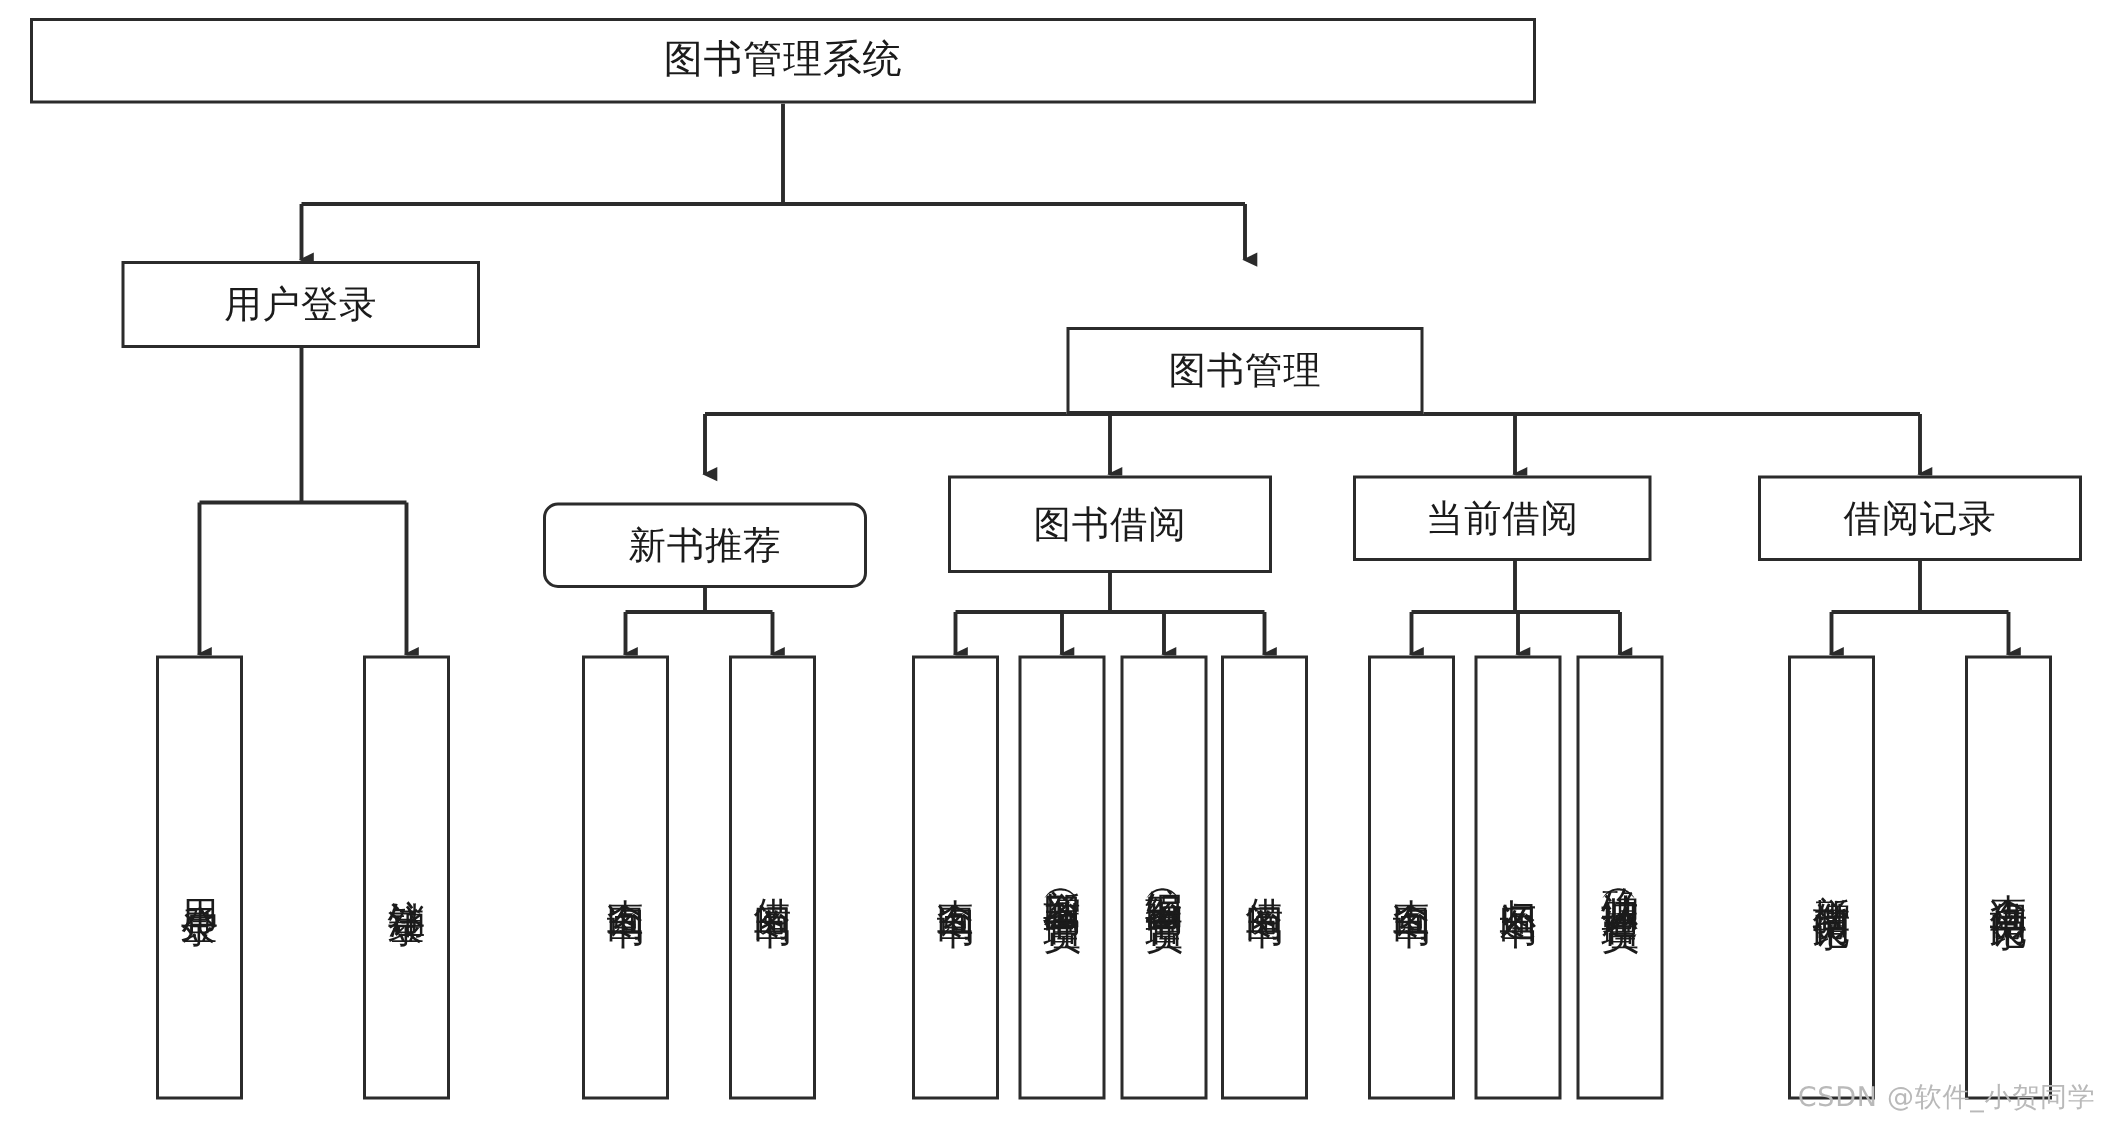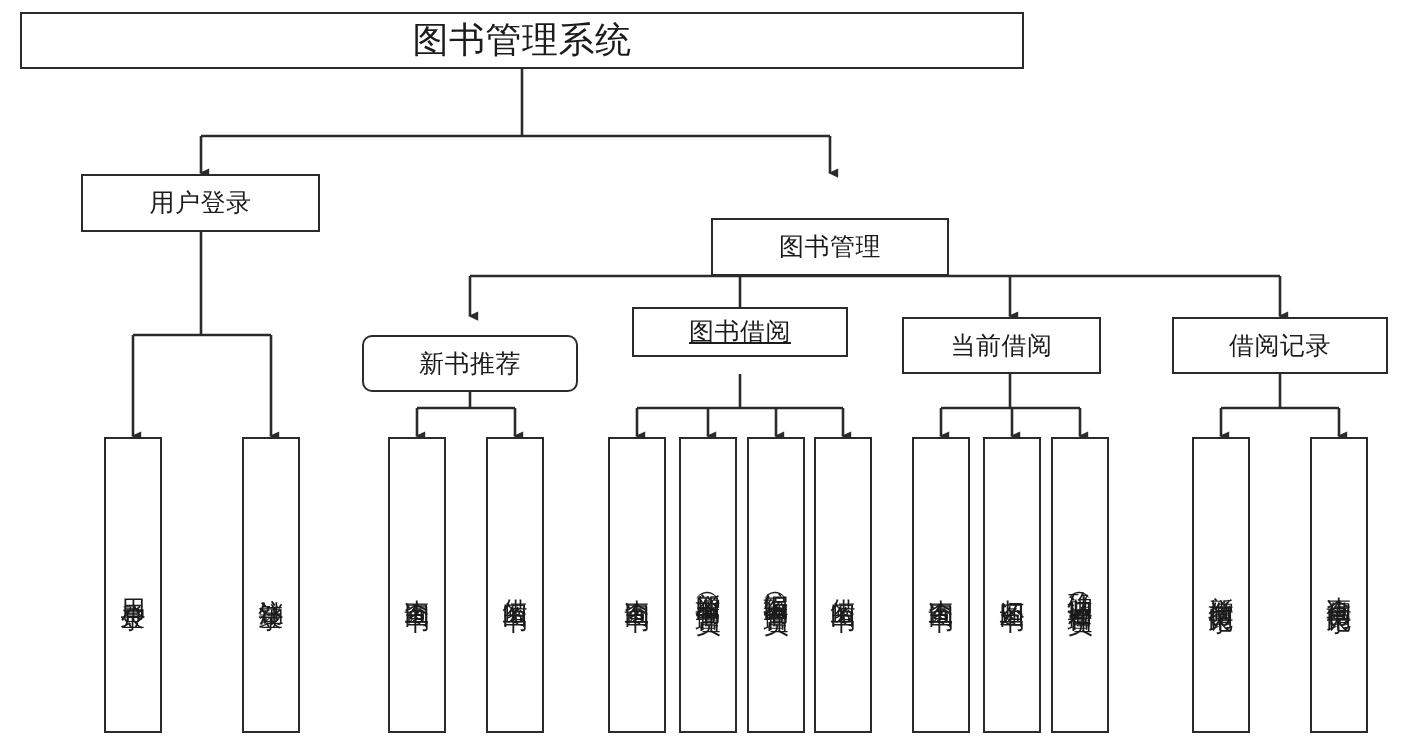--- a/index.html
+++ b/index.html
@@ -42,21 +42,21 @@
     text-align: center;
     line-height: 1.02;
     letter-spacing: 0.5px;
     white-space: pre-wrap;
   }
   
   .node.h .lbl {
     font-size: 25px;
   }
   .node.root .lbl {
-    font-size: 36px;
+    font-size: 26px;
     text-align: center;
   }
   
   .node.v {
     align-items: center;
     justify-content: center;
   }
   .node.v .lbl {
     writing-mode: vertical-rl;
     text-orientation: upright;
@@ -131,21 +131,21 @@
       </div>
       <div class="node h" style="left: 81px; top: 174px; width: 239px; height: 58px;">
         <span class="lbl">用户登录</span>
       </div>
       <div class="node h" style="left: 711px; top: 174px; width: 238px; height: 58px; margin-top: 44px;">
         <span class="lbl">图书管理</span>
       </div>
       <div class="node h" style="left: 362px; top: 335px; width: 216px; height: 57px; border-radius: 10px;">
         <span class="lbl">新书推荐</span>
       </div>
-      <div class="node h" style="left: 632px; top: 307px; width: 216px; height: 50px; text-decoration: underline;">
+      <div class="node h" style="left: 632px; top: 317px; width: 216px; height: 65px;">
         <span class="lbl">图书借阅</span>
       </div>
       <div class="node h" style="left: 902px; top: 317px; width: 199px; height: 57px;">
         <span class="lbl">当前借阅</span>
       </div>
       <div class="node h" style="left: 1172px; top: 317px; width: 216px; height: 57px;">
         <span class="lbl">借阅记录</span>
       </div>
       <div class="node v" style="left: 104px; top: 437px; width: 58px; height: 296px;">
         <span class="lbl">用户登录</span>
@@ -181,13 +181,14 @@
         <span class="lbl">确认归还（管理员）</span>
       </div>
       <div class="node v" style="left: 1192px; top: 437px; width: 58px; height: 296px;">
         <span class="lbl">新增借阅记录</span>
       </div>
       <div class="node v" style="left: 1310px; top: 437px; width: 58px; height: 296px;">
         <span class="lbl">查询借阅记录</span>
       </div>
     </div>
 
+  <div id="watermark">CSDN @软件_小贺同学</div>
 </div>
 
 </body></html>

